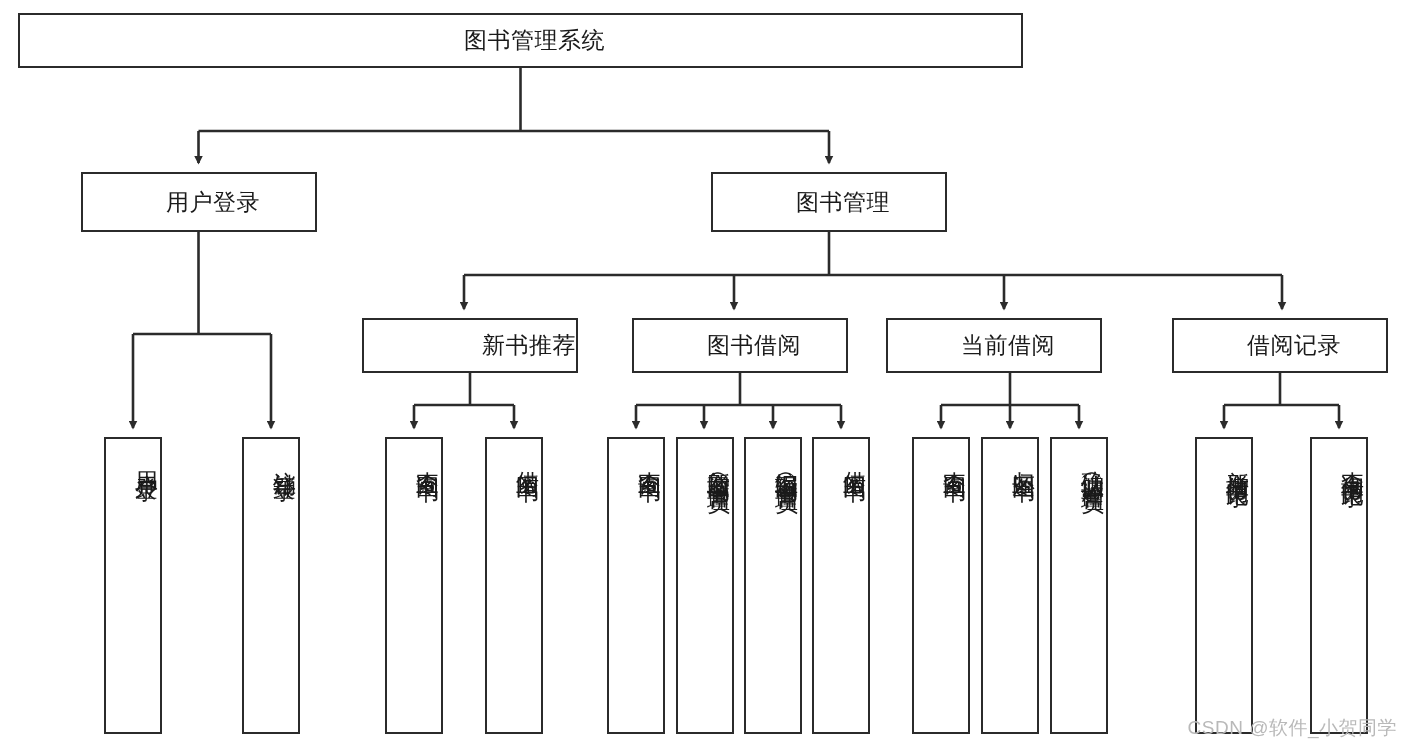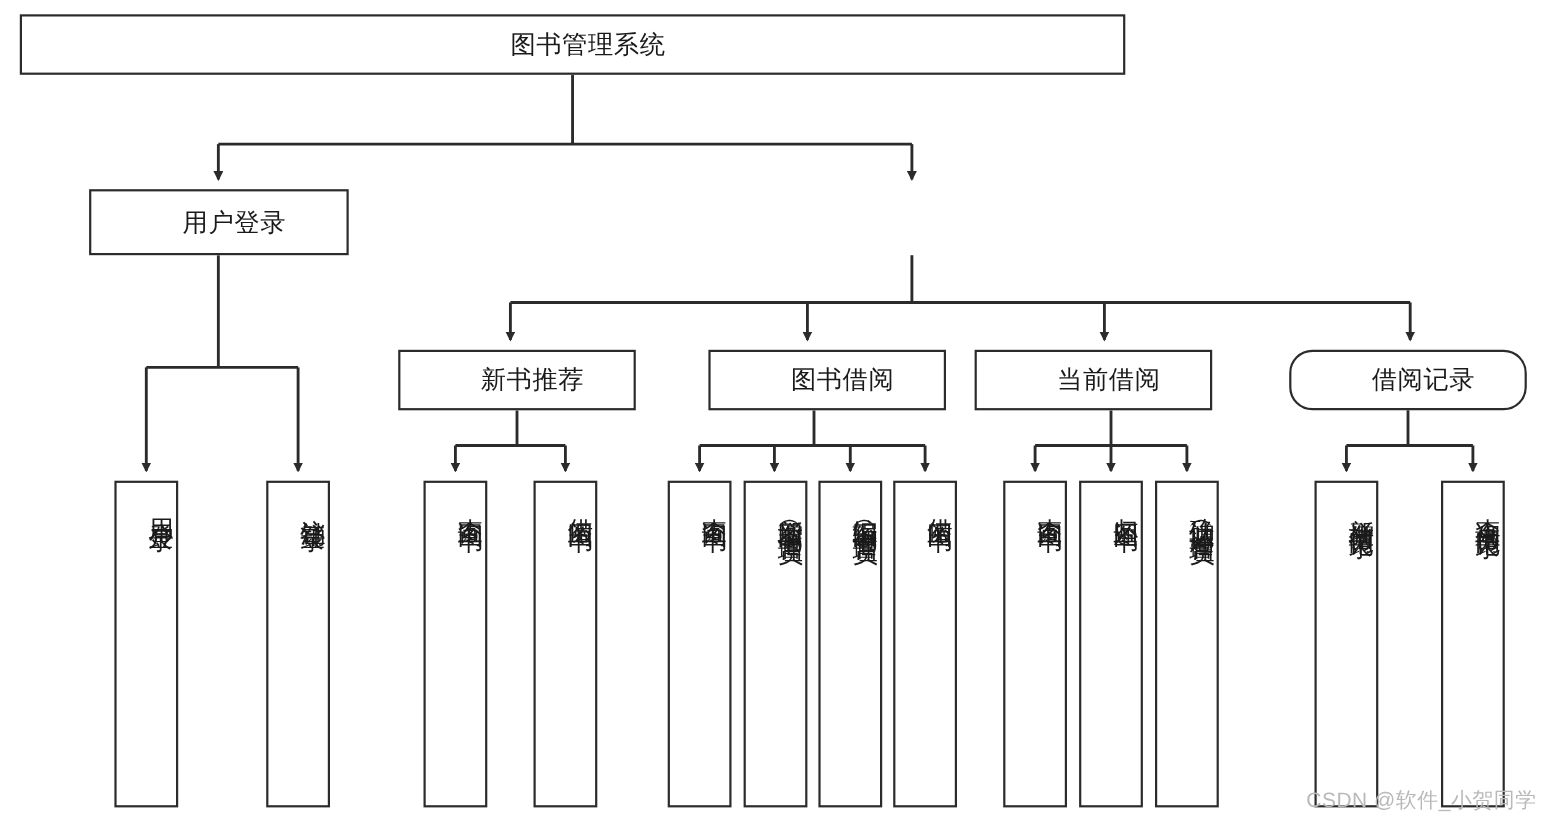--- a/index.html
+++ b/index.html
@@ -133,34 +133,37 @@
   </svg>
 
   <div class="node horizontal root" style="left:18px; top:13px; width:1005px; height:55px;">
     <span class="node-label">图书管理系统</span>
   </div>
 
   <div class="node horizontal" style="left:81px; top:172px; width:236px; height:60px;">
     <span class="node-label">用户登录</span>
   </div>
 
-
-  <div class="node horizontal" style="left:362px; top:318px; width:216px; height:55px;">
+  <div class="node horizontal" style="left:711px; top:172px; width:236px; height:60px;">
+    <span class="node-label">图书管理</span>
+  </div>
+
+  <div class="node horizontal" style="left:362px; top:318px; width:216px; height:55px;justify-content:flex-end;">
     <span class="node-label">新书推荐</span>
   </div>
 
-  <div class="node horizontal" style="left:632px; top:318px; width:216px; height:55px;margin-left:12px;">
+  <div class="node horizontal" style="left:632px; top:318px; width:216px; height:55px;">
     <span class="node-label">图书借阅</span>
   </div>
 
   <div class="node horizontal" style="left:886px; top:318px; width:216px; height:55px;">
     <span class="node-label">当前借阅</span>
   </div>
 
-  <div class="node horizontal" style="left:1172px; top:318px; width:216px; height:55px;border-radius:21px;">
+  <div class="node horizontal" style="left:1172px; top:318px; width:216px; height:55px;">
     <span class="node-label">借阅记录</span>
   </div>
 
   <div class="node vertical" style="left:104px; top:437px; width:58px; height:297px;">
     <span class="node-label">用户登录</span>
   </div>
 
   <div class="node vertical" style="left:242px; top:437px; width:58px; height:297px;">
     <span class="node-label">注销登录</span>
   </div>

